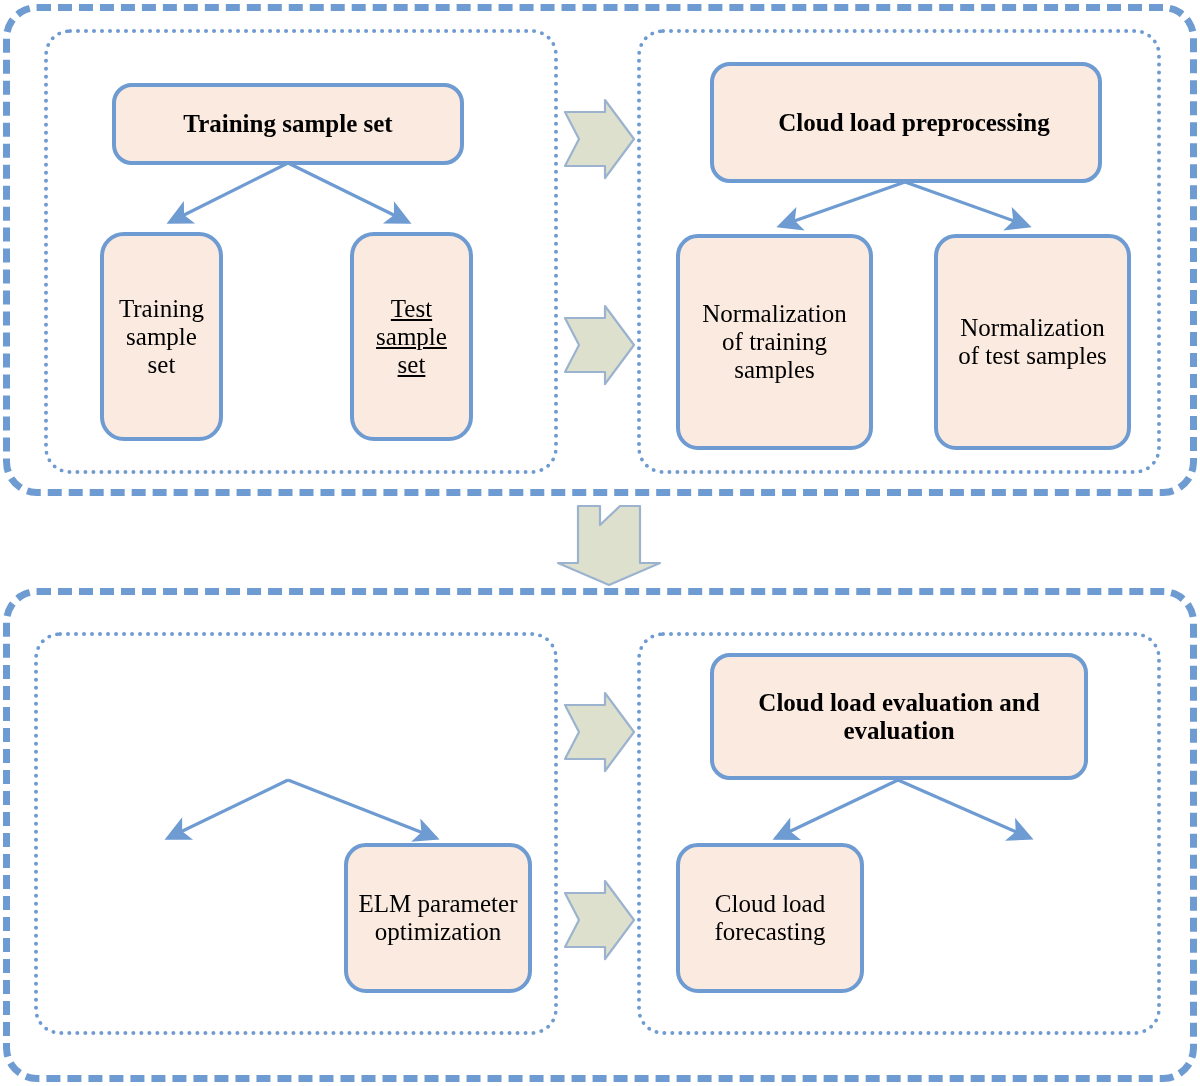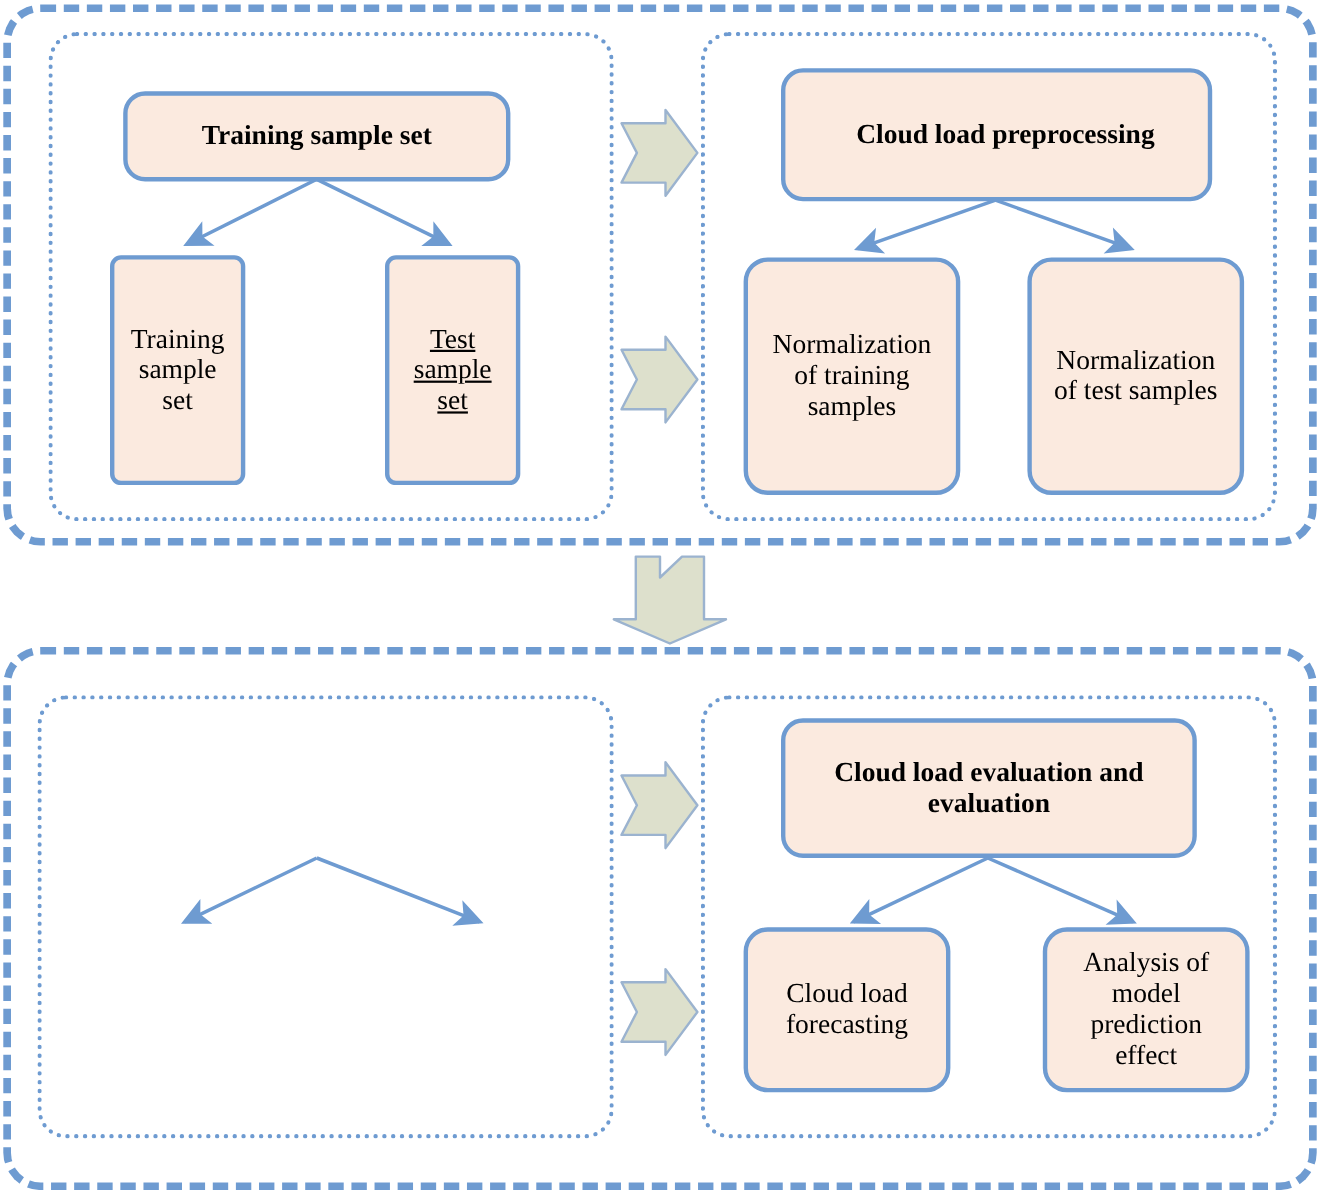--- a/index.html
+++ b/index.html
@@ -52,21 +52,21 @@
   .box.header {
     border-radius: 20px;
     font-weight: bold;
     font-size: 25px;
   }
   .box.leaf {
     border-radius: 22px;
     font-size: 25px;
   }
   .box.leaf.pill {
-    border-radius: 10px;
+    border-radius: 24px;
   }
   .box-label {
     display: block;
     white-space: pre-line;
   }
 
   
   .overlay {
     position: absolute;
     left: 0;
@@ -170,31 +170,29 @@
 samples</span>
   </div>
 
   <div class="box leaf" style="left:934px; top:234px; width:197px; height:216px;">
     <span class="box-label">Normalization
 of test samples</span>
   </div>
 
 
 
+  <div class="box leaf" style="left:344px; top:843px; width:188px; height:150px;">
+    <span class="box-label">ELM parameter
+optimization</span>
+  </div>
 
   <div class="box header" style="left:710px; top:653px; width:378px; height:127px;">
     <span class="box-label">Cloud load evaluation and
 evaluation</span>
   </div>
 
   <div class="box leaf" style="left:676px; top:843px; width:188px; height:150px;text-align:center;">
     <span class="box-label">Cloud load
 forecasting</span>
   </div>
 
-  <div class="box leaf" style="left:948px; top:843px; width:188px; height:150px;">
-    <span class="box-label">Analysis of
-model
-prediction
-effect</span>
-  </div>
 
 </div>
 
 </body></html>

